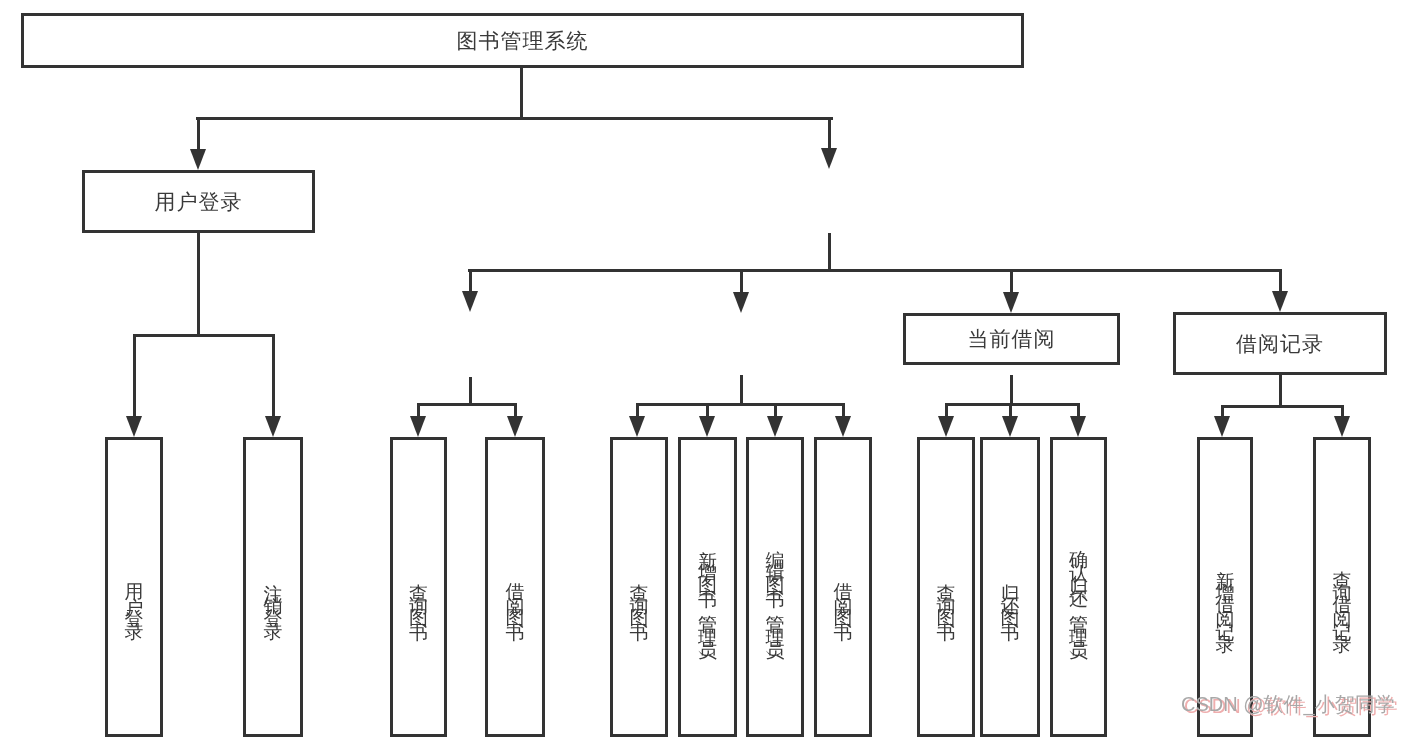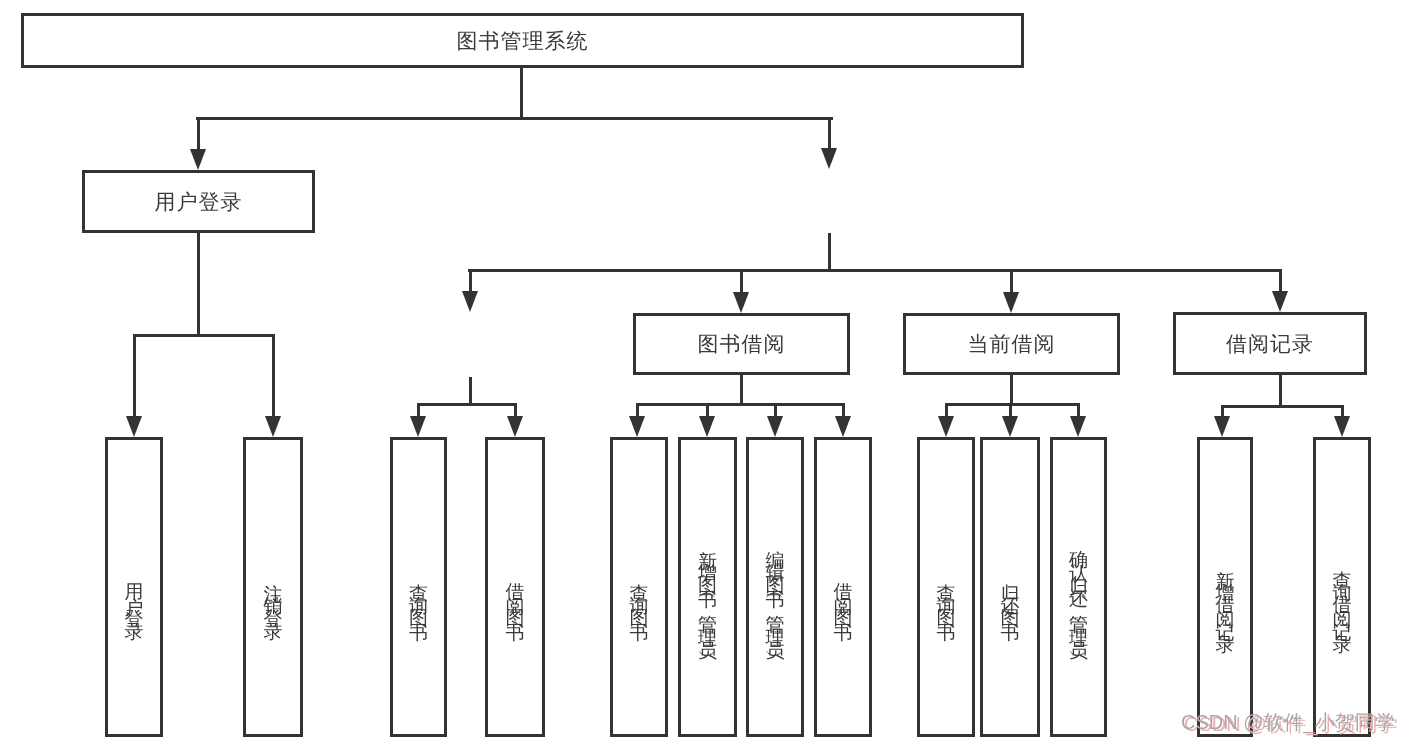--- a/index.html
+++ b/index.html
@@ -26,21 +26,21 @@
     margin-bottom:-13px; white-space:nowrap;
   }
   .vl { position:absolute; width:3px; background:#333333; }
   .hl { position:absolute; height:3px; background:#333333; }
   .arr {
     position:absolute; width:0; height:0;
     border-left:8px solid transparent; border-right:8px solid transparent;
     border-top:21px solid #333333;
   }
   #watermark {
-    position:absolute; left:1181px; top:709px; z-index:5;
+    position:absolute; left:1181px; top:691px; z-index:5;
     font-size:20px; color:#a8a8a8;
     text-shadow:3px 2px 0 #efaeae;
     white-space:nowrap;
   }
 </style>
 </head>
 <body>
 
 <div id="stage">
 
@@ -70,27 +70,24 @@
   <div class="hl" style="left:468px; top:269px; width:814px;"></div>
   <div class="vl" style="left:469px; top:269px; height:24px;"></div>
   <div class="arr" style="left:462px; top:291px;"></div>
   <div class="vl" style="left:740px; top:269px; height:24px;"></div>
   <div class="arr" style="left:733px; top:292px;"></div>
   <div class="vl" style="left:1010px; top:269px; height:24px;"></div>
   <div class="arr" style="left:1003px; top:292px;"></div>
   <div class="vl" style="left:1279px; top:269px; height:24px;"></div>
   <div class="arr" style="left:1272px; top:291px;"></div>
 
-  <div class="rect" style="left:633px; top:313px; width:217px; height:62px;">
-    <span>图书借阅</span>
-  </div>
-  <div class="rect" style="left:903px; top:313px; width:217px; height:62px;">
+  <div class="rect" style="left:903px; top:313px; width:217px; height:52px;">
     <span>当前借阅</span>
   </div>
-  <div class="rect" style="left:1173px; top:312px; width:194px; height:63px;">
+  <div class="rect" style="left:1173px; top:312px; width:214px; height:63px;">
     <span>借阅记录</span>
   </div>
 
   <div class="vl" style="left:469px; top:377px; height:29px;"></div>
   <div class="hl" style="left:417px; top:403px; width:100px;"></div>
   <div class="vl" style="left:417px; top:403px; height:15px;"></div>
   <div class="arr" style="left:410px; top:416px;"></div>
   <div class="vl" style="left:514px; top:403px; height:15px;"></div>
   <div class="arr" style="left:507px; top:416px;"></div>
 

